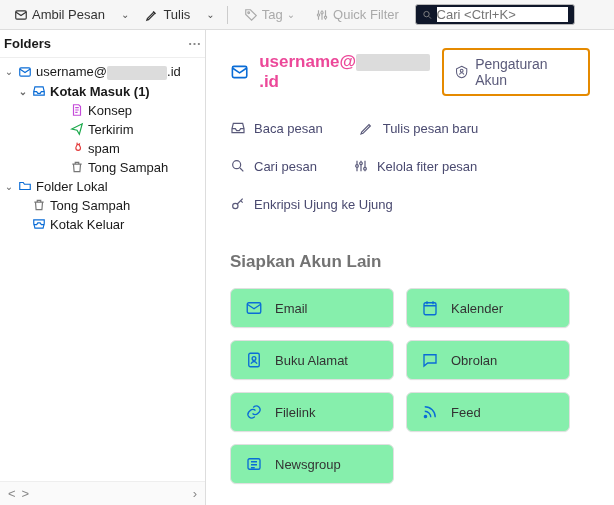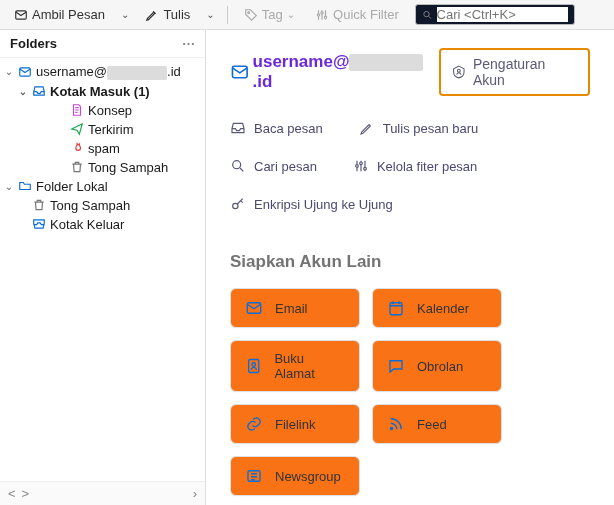--- a/index.html
+++ b/index.html
@@ -11,46 +11,46 @@
   .tbtn.disabled { color: #aaa; cursor: default; }
   .tbtn svg { width: 14px; height: 14px; }
   .vsep { width: 1px; height: 18px; background: #ccc; margin: 0 4px; }
   .search-wrap { display: flex; align-items: center; border: 1px solid #bbb; border-radius: 3px; background: #0f172a; padding: 2px 6px; gap: 4px; margin-left: 4px; width: 160px; }
   .search-wrap input { border: none; outline: none; font-size: 13px; width: 100%; color: #555; }
   .chev { font-size: 10px; color: #555; padding: 0 4px; cursor: pointer; }
 
   
   .main { display: flex; height: calc(505px - 30px); }
   .sidebar { width: 206px; border-right: 1px solid #ddd; display: flex; flex-direction: column; }
-  .sidebar-head { display: flex; align-items: center; justify-content: space-between; padding: 6px 10px; font-weight: 600; border-bottom: 1px solid #eee; }
+  .sidebar-head { display: flex; align-items: center; justify-content: space-between; padding: 6px 4px; font-weight: 600; border-bottom: 1px solid #eee; }
   .sidebar-head .menu { color: #888; cursor: pointer; }
   .tree { flex: 1; padding: 4px 0; overflow: auto; }
   .tree-row { display: flex; align-items: center; gap: 4px; padding: 2px 4px; cursor: pointer; white-space: nowrap; }
   .twisty { width: 10px; font-size: 10px; color: #666; text-align: center; }
   .tree-row svg { width: 14px; height: 14px; flex-shrink: 0; }
   .indent1 { padding-left: 18px; }
   .indent2 { padding-left: 56px; }
   .bold { font-weight: 600; }
   .sidebar-foot { display: flex; align-items: center; justify-content: space-between; padding: 4px 8px; border-top: 1px solid #eee; background: #fafafa; color: #888; }
 
   
   .content { flex: 1; padding: 18px 24px 0 24px; overflow: auto; }
   .acct-row { display: flex; align-items: center; justify-content: space-between; margin-bottom: 24px; }
-  .acct-left { display: flex; align-items: center; gap: 3px; font-size: 17px; font-weight: 600; color: #6d28d9; }
+  .acct-left { display: flex; align-items: center; gap: 10px; font-size: 17px; font-weight: 600; color: #ec4899; }
   .acct-left svg { width: 20px; height: 20px; }
   .acct-btn { display: flex; align-items: center; gap: 6px; border: 2px solid #e58a00; border-radius: 4px; padding: 6px 10px; color: #5a5a7a; font-size: 14px; cursor: pointer; }
   .acct-btn svg { width: 16px; height: 16px; }
 
   .actions { display: flex; flex-wrap: wrap; gap: 22px 36px; margin-bottom: 40px; color: #4a4a70; }
   .action-link { display: flex; align-items: center; gap: 8px; cursor: pointer; font-size: 13px; }
   .action-link svg { width: 16px; height: 16px; }
 
   .setup-title { font-size: 17px; font-weight: 600; color: #737373; margin-bottom: 16px; }
   .cards { display: flex; flex-wrap: wrap; gap: 12px; }
-  .card { width: 130px; display: flex; align-items: center; gap: 12px; border: 1px solid #e0e0e0; border-radius: 6px; padding: 10px 14px; background: #f97316; cursor: pointer; box-shadow: 0 1px 1px rgba(0,0,0,0.02); }
+  .card { width: 164px; display: flex; align-items: center; gap: 12px; border: 1px solid #e0e0e0; border-radius: 6px; padding: 10px 14px; background: #86efac; cursor: pointer; box-shadow: 0 1px 1px rgba(0,0,0,0.02); }
   .card svg { width: 18px; height: 18px; }
   .card span.lbl { color: #333; }
 
   .email-mask { display:inline-block; background:#dcdcdc; border-radius:2px; width:60px; height:14px; vertical-align:middle; }
   .email-mask.big { height:17px; width:74px; }
 </style>
 </head>
 <body>
 
 <div class="toolbar">

